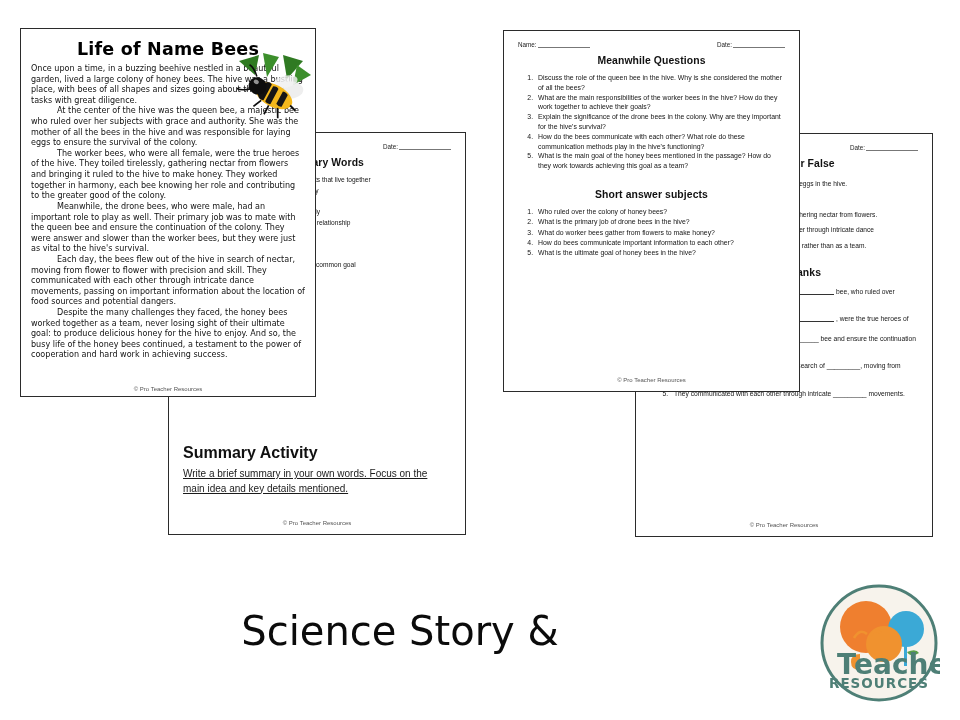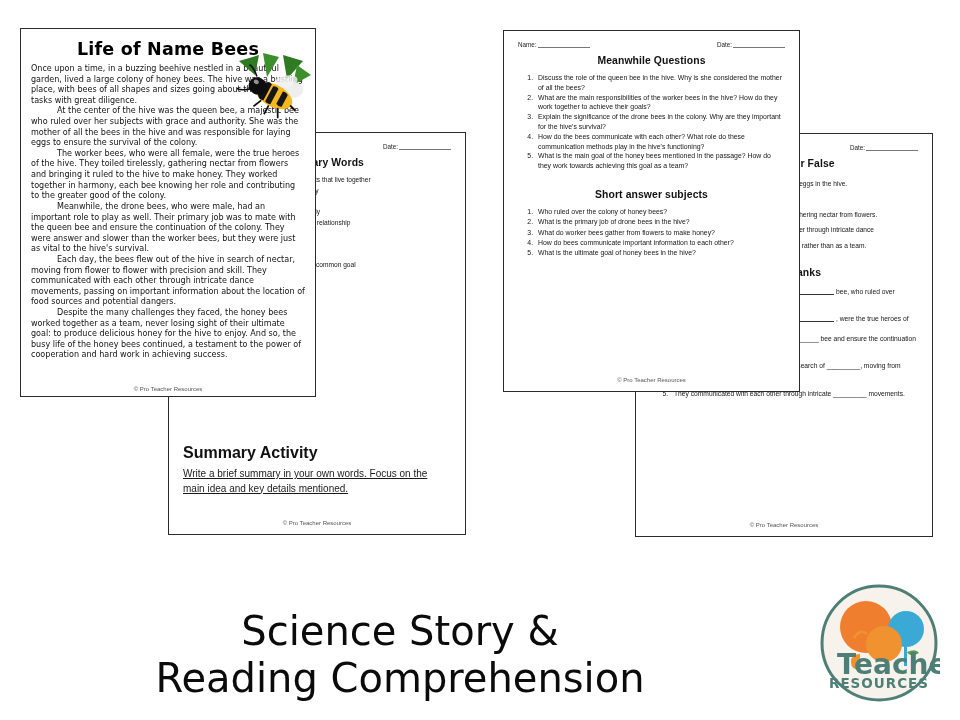--- a/index.html
+++ b/index.html
@@ -246,21 +246,20 @@
         <li>How do bees communicate important information to each other?</li>
         <li>What is the ultimate goal of honey bees in the hive?</li>
       </ol>
 
       <div class="credit">© Pro Teacher Resources</div>
     </div>
   </div>
 
   <div id="brand-title">
     <div>Science Story &amp;</div>
-    <div>Reading Comprehension</div>
   </div>
 
   <svg id="logo" viewBox="0 0 122 122">
     <circle cx="61" cy="61" r="57" fill="#f7f3ec" stroke="#4e7f76" stroke-width="3"></circle>
     <circle cx="48" cy="45" r="26" fill="#ef7f2f"></circle>
     <circle cx="88" cy="47" r="18" fill="#3ba9d6"></circle>
     <rect x="86" y="62" width="3" height="22" fill="#3ba9d6"></rect>
     <path d="M89 70 q9 -4 12 1 q-8 5 -12 -1 z" fill="#3c8f2c" opacity=".85"></path>
     <circle cx="66" cy="62" r="18" fill="#f0922f"></circle>
     <path d="M36 56 q6 -10 13 -4 M52 54 q5 -9 11 -3" stroke="#f0922f" stroke-width="2.6" fill="none"></path>

